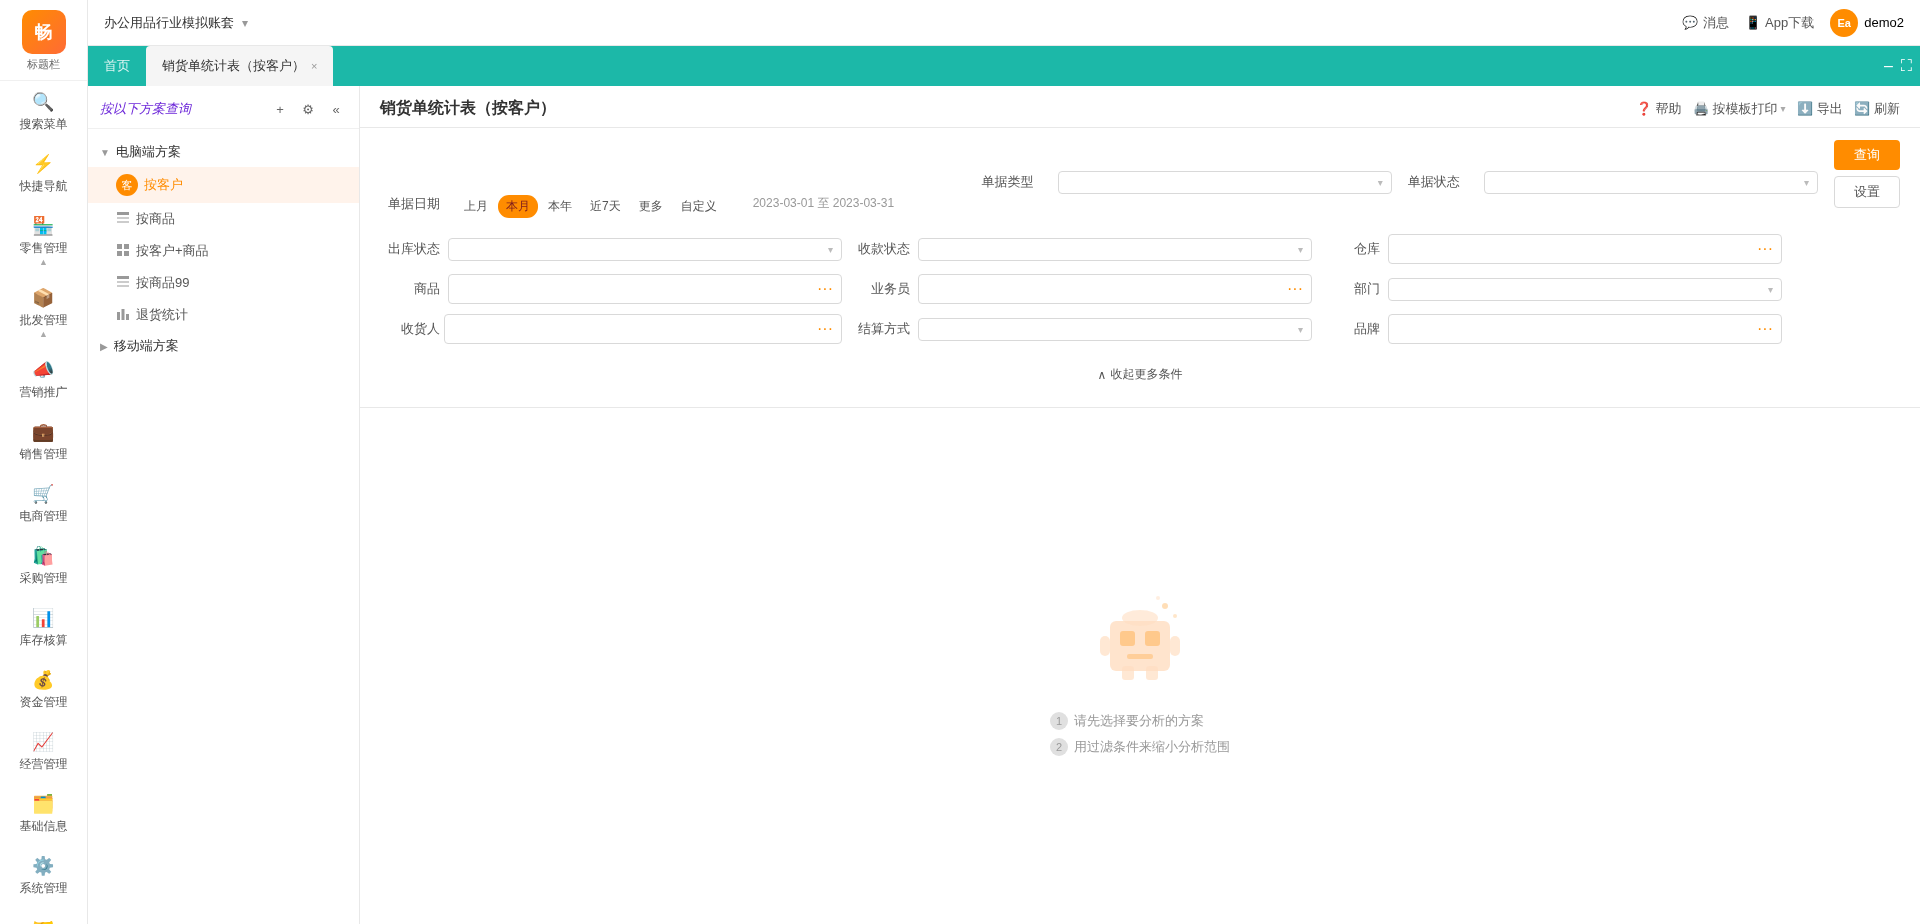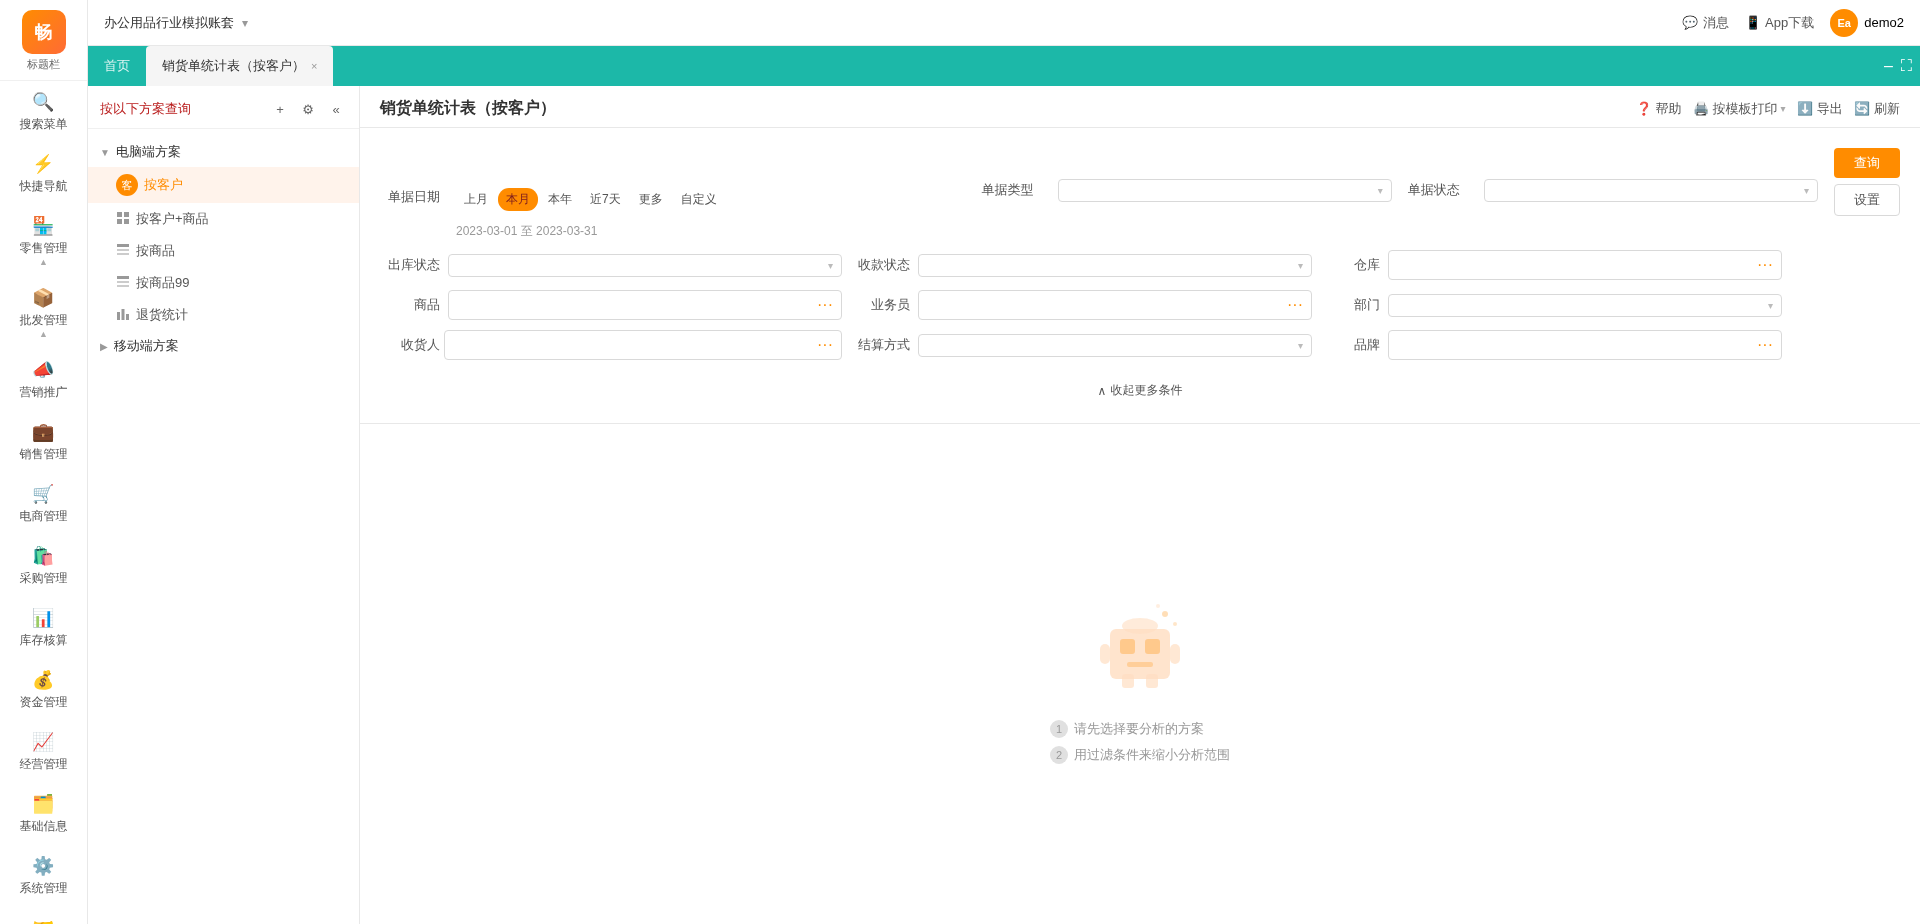--- a/index.html
+++ b/index.html
@@ -31,21 +31,21 @@
     .tab.active { background: #f5f5f5; color: #333; border-radius: 4px 4px 0 0; }
     .tab-close { font-size: 11px; color: #999; cursor: pointer; }
     .tab-expand { margin-left: auto; margin-right: 8px; color: white; cursor: pointer; font-size: 16px; display: flex; gap: 8px; }
 
     
     .content-body { flex: 1; display: flex; overflow: hidden; background: #f0f2f5; }
 
     
     .left-panel { width: 272px; background: #fff; border-right: 1px solid #e8e8e8; display: flex; flex-direction: column; flex-shrink: 0; overflow-y: auto; }
     .left-panel-header { display: flex; align-items: center; padding: 12px 12px 8px; gap: 6px; border-bottom: 1px solid #f0f0f0; }
-    .left-panel-title { font-size: 13px; color: #b91c1c; font-weight: 500; flex: 1; }
+    .left-panel-title { font-size: 13px; color: #6d28d9; font-weight: 500; flex: 1; font-style: italic; }
     .left-panel-actions { display: flex; align-items: center; gap: 6px; }
     .icon-btn { width: 22px; height: 22px; display: flex; align-items: center; justify-content: center; cursor: pointer; color: #666; border-radius: 3px; }
     .tree-section { padding: 8px 0; }
     .tree-group { }
     .tree-group-header { display: flex; align-items: center; padding: 6px 12px; cursor: pointer; font-size: 13px; color: #333; }
     .tree-arrow { margin-right: 6px; color: #999; font-size: 10px; }
     .tree-item { display: flex; align-items: center; padding: 7px 12px 7px 28px; cursor: pointer; font-size: 13px; color: #555; }
     .tree-item.active { background: #fff3eb; color: #ff8c00; }
     .tree-item-icon { margin-right: 6px; font-size: 14px; }
     .active-circle { width: 22px; height: 22px; border-radius: 50%; background: #ff8c00; display: flex; align-items: center; justify-content: center; color: white; font-size: 11px; margin-right: 6px; flex-shrink: 0; }
@@ -211,39 +211,39 @@
             <span>电脑端方案</span>
           </div>
 
           <div class="tree-item active">
             <div class="active-circle">客</div>
             <span>按客户</span>
           </div>
 
           <div class="tree-item">
             <span class="tree-item-icon">
+              <svg width="14" height="14" viewBox="0 0 14 14">
+                  <rect x="1" y="1" width="12" height="3" fill="#999"></rect>
+                  <rect x="1" y="6" width="12" height="2" fill="#ccc"></rect>
+                  <rect x="1" y="10" width="12" height="2" fill="#ccc"></rect>
+                </svg>
+            </span>
+            <span>按商品</span>
+          </div>
+
+          <div class="tree-item">
+            <span class="tree-item-icon">
               <svg width="14" height="14" viewBox="0 0 14 14" fill="none">
                   <rect x="1" y="1" width="5" height="5" fill="#999"></rect>
                   <rect x="8" y="1" width="5" height="5" fill="#999"></rect>
                   <rect x="1" y="8" width="5" height="5" fill="#999"></rect>
                   <rect x="8" y="8" width="5" height="5" fill="#999"></rect>
                 </svg>
             </span>
             <span>按客户+商品</span>
-          </div>
-
-          <div class="tree-item">
-            <span class="tree-item-icon">
-              <svg width="14" height="14" viewBox="0 0 14 14">
-                  <rect x="1" y="1" width="12" height="3" fill="#999"></rect>
-                  <rect x="1" y="6" width="12" height="2" fill="#ccc"></rect>
-                  <rect x="1" y="10" width="12" height="2" fill="#ccc"></rect>
-                </svg>
-            </span>
-            <span>按商品</span>
           </div>
 
           <div class="tree-item">
             <span class="tree-item-icon">
               <svg width="14" height="14" viewBox="0 0 14 14">
                   <rect x="1" y="1" width="12" height="3" fill="#999"></rect>
                   <rect x="1" y="6" width="12" height="2" fill="#ccc"></rect>
                   <rect x="1" y="10" width="12" height="2" fill="#ccc"></rect>
                 </svg>
             </span>
@@ -297,21 +297,21 @@
           </div>
         </div>
       </div>
 
       <div class="filter-area">
 
         <div class="filter-row">
 
           <div style="display:flex;align-items:flex-start;gap:8px;flex:1.4;margin-top:48px;">
             <span class="filter-label">单据日期</span>
-            <div style="display:flex;flex-direction:column;gap:12px;">
+            <div style="display:flex;flex-direction:row;gap:20px;">
               <div class="date-shortcuts">
                 <span class="date-btn">上月</span>
                 <span class="date-btn active">本月</span>
                 <span class="date-btn">本年</span>
                 <span class="date-btn">近7天</span>
                 <span class="date-btn">更多</span>
                 <span class="date-btn">自定义</span>
               </div>
               <span class="date-range-text">2023-03-01 至 2023-03-31</span>
             </div>

